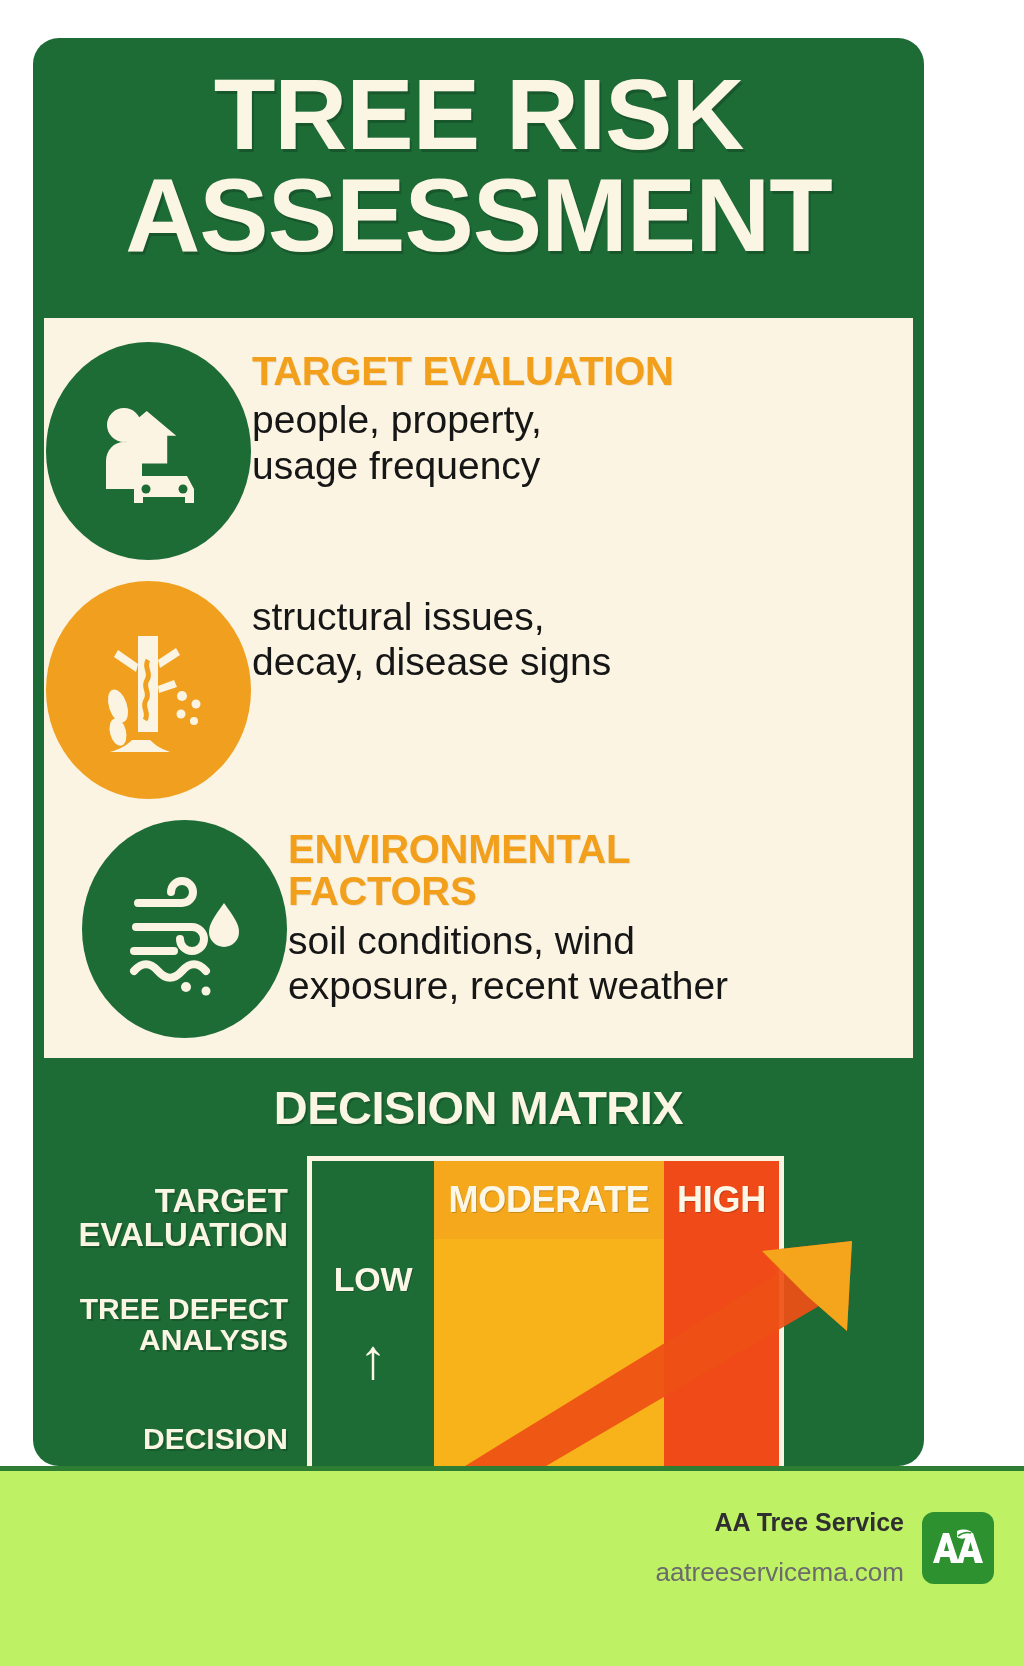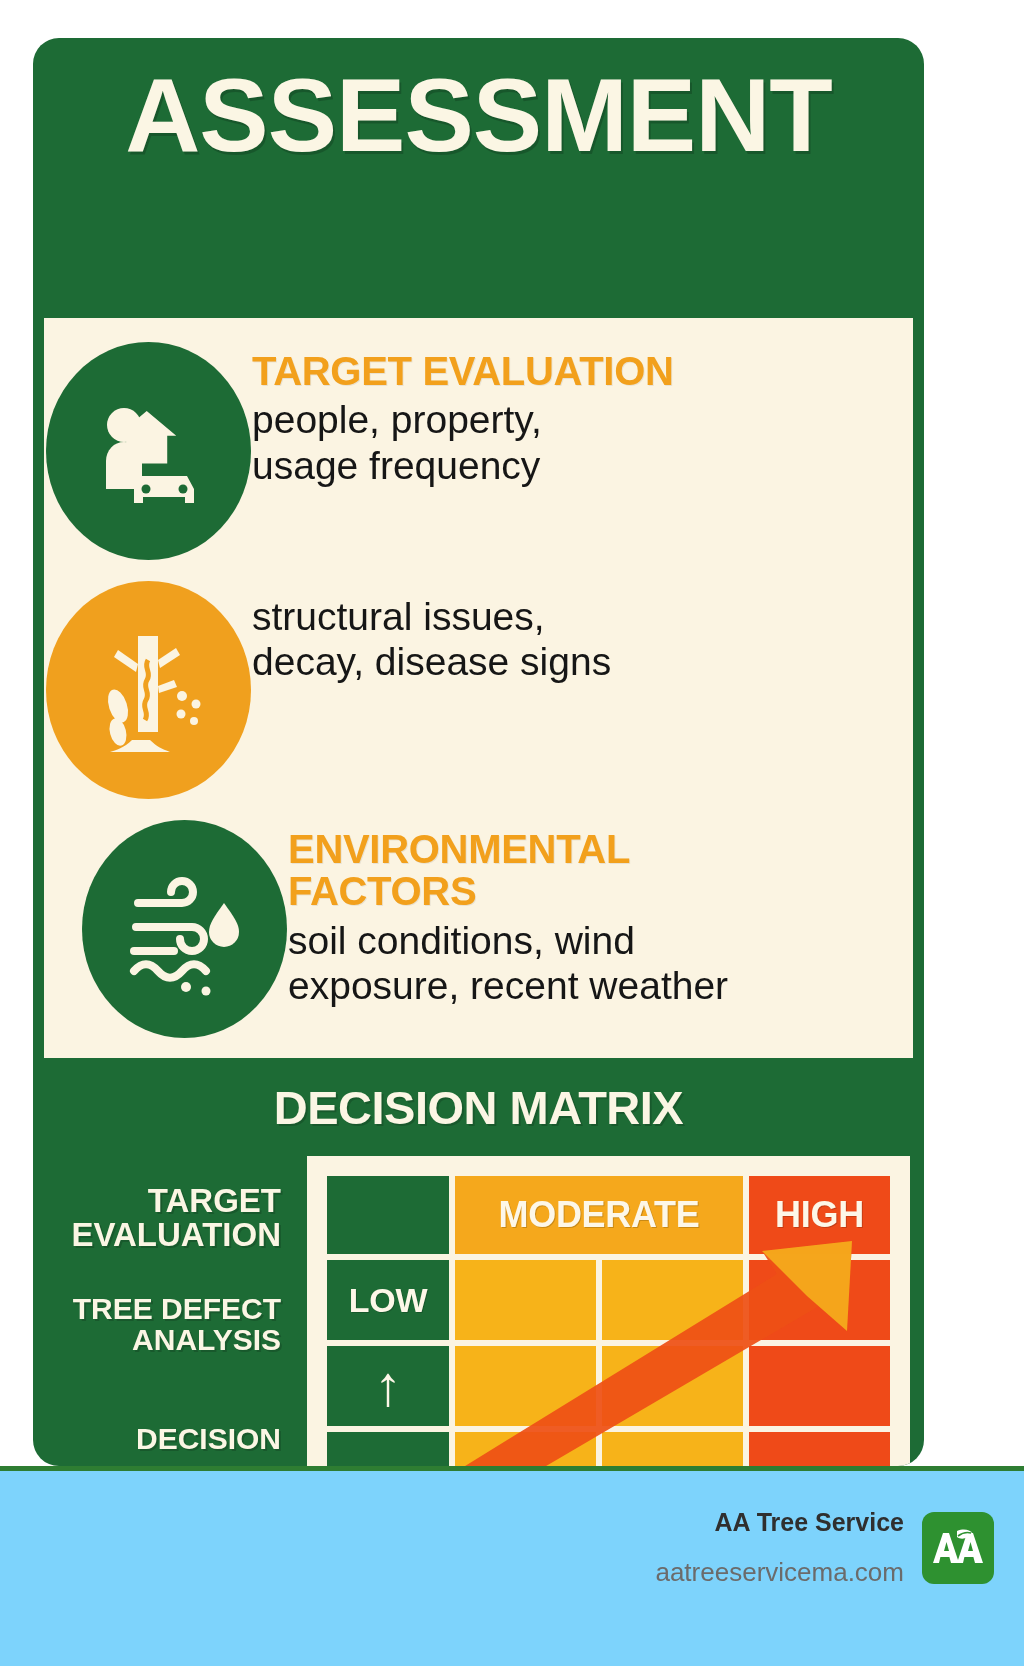--- a/index.html
+++ b/index.html
@@ -67,33 +67,33 @@
     text-shadow:2px 2px 0 rgba(0,0,0,0.17);
   }
 
   .matrix-wrap{
     position:absolute;left:0;top:1110px;width:891px;height:318px;
   }
   .row-labels{
     position:absolute;left:0;top:0;width:268px;height:318px;
     color:#fbf6e4;font-weight:bold;text-align:right;
     text-shadow:2px 2px 0 rgba(0,0,0,0.17);
+    padding-left:7px;
   }
   .row-labels div{position:absolute;right:20px;width:248px;line-height:1.02;white-space:pre-line;}
   .rl1{top:36px;font-size:33px;}
   .rl2{top:146px;font-size:30px;}
   .rl3{top:276px;font-size:30px;}
 
   .grid{
-    position:absolute;left:274px;top:8px;width:603px;height:310px;
-    background:#fbf4e2;padding:20px;box-sizing:border-box;
+    position:absolute;left:274px;top:8px;width:477px;height:310px;
+    background:#fbf4e2;padding:5px;box-sizing:border-box;
     display:grid;
     grid-template-columns:122px 1fr 1fr 1fr;
     grid-template-rows:78px 80px 80px 80px;
-    gap:6px;
   }
   .cell{display:flex;align-items:center;justify-content:center;}
   .c-green{background:#1d6b35;}
   .c-amber{background:#f5a81c;}
   .c-amber2{background:#f7b319;}
   .c-red{background:#ef4a18;}
   .c-lbl{
     color:#fdf7e8;font-weight:bold;font-size:36px;letter-spacing:-0.3px;
     text-shadow:1px 1px 0 rgba(0,0,0,0.18);
   }
@@ -102,39 +102,40 @@
 
   .uparrow{color:#fdf7e8;font-size:56px;line-height:1;font-weight:bold;}
 
   .big-arrow{position:absolute;left:274px;top:8px;width:603px;height:310px;pointer-events:none;}
 
   
   .footer-rule{
     position:absolute;left:0;top:1466px;width:1024px;height:5px;background:#2e7d32;
   }
   .footer{
-    position:absolute;left:0;top:1471px;width:1024px;height:195px;background:#7dd3fc;
+    position:absolute;left:0;top:1471px;width:1024px;height:195px;background:#bef264;
   }
   .footer-inner{
     position:absolute;right:30px;top:36px;display:flex;align-items:center;gap:18px;
   }
   .footer-text{text-align:right;}
   .brand{color:#2f2f2f;font-weight:bold;font-size:25px;line-height:1.2;}
   .site{color:#6b6b6b;font-size:26px;margin-top:20px;}
   .logo{
     width:72px;height:72px;border-radius:12px;background:#2e9130;
     display:flex;align-items:center;justify-content:center;
   }
 </style>
 </head>
 <body>
 
 <div class="poster">
 
   <div class="title-block">
+    <div class="title-line">TREE RISK</div>
     <div class="title-line l2">ASSESSMENT</div>
   </div>
 
   <div class="panel">
 
     <div class="row r1">
       <div class="badge">
         <div class="circle green">
           <svg width="132" height="132" viewBox="0 0 132 132" aria-hidden="true">
             <g fill="#fbf4e2">

